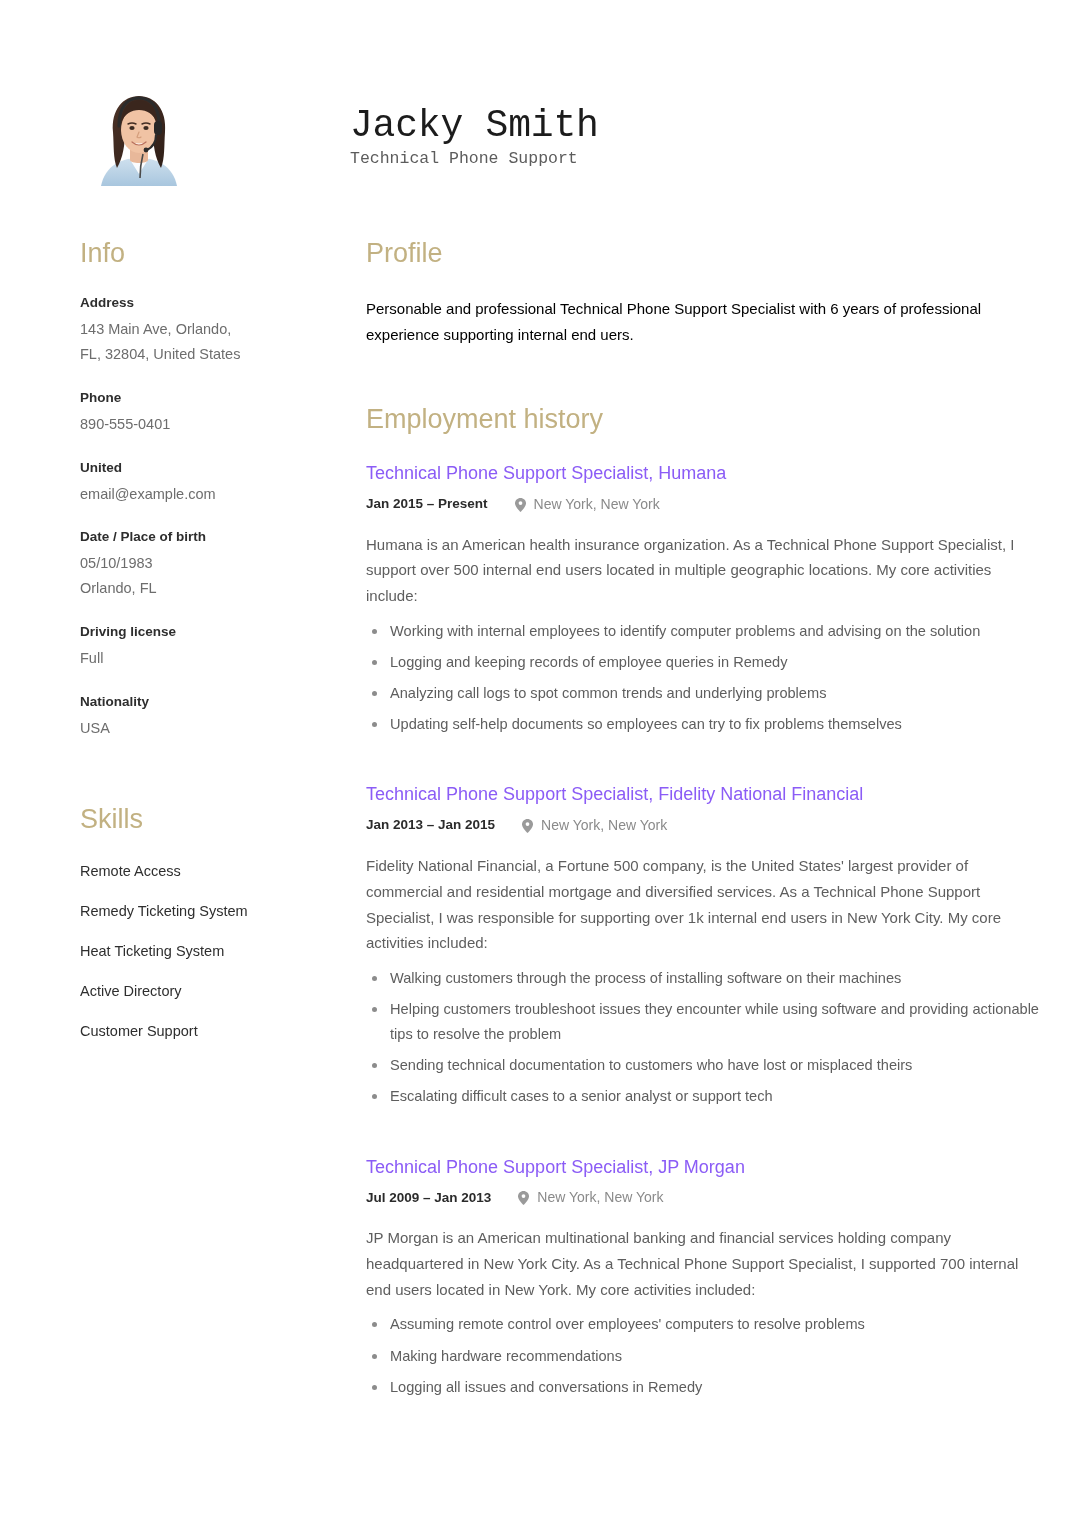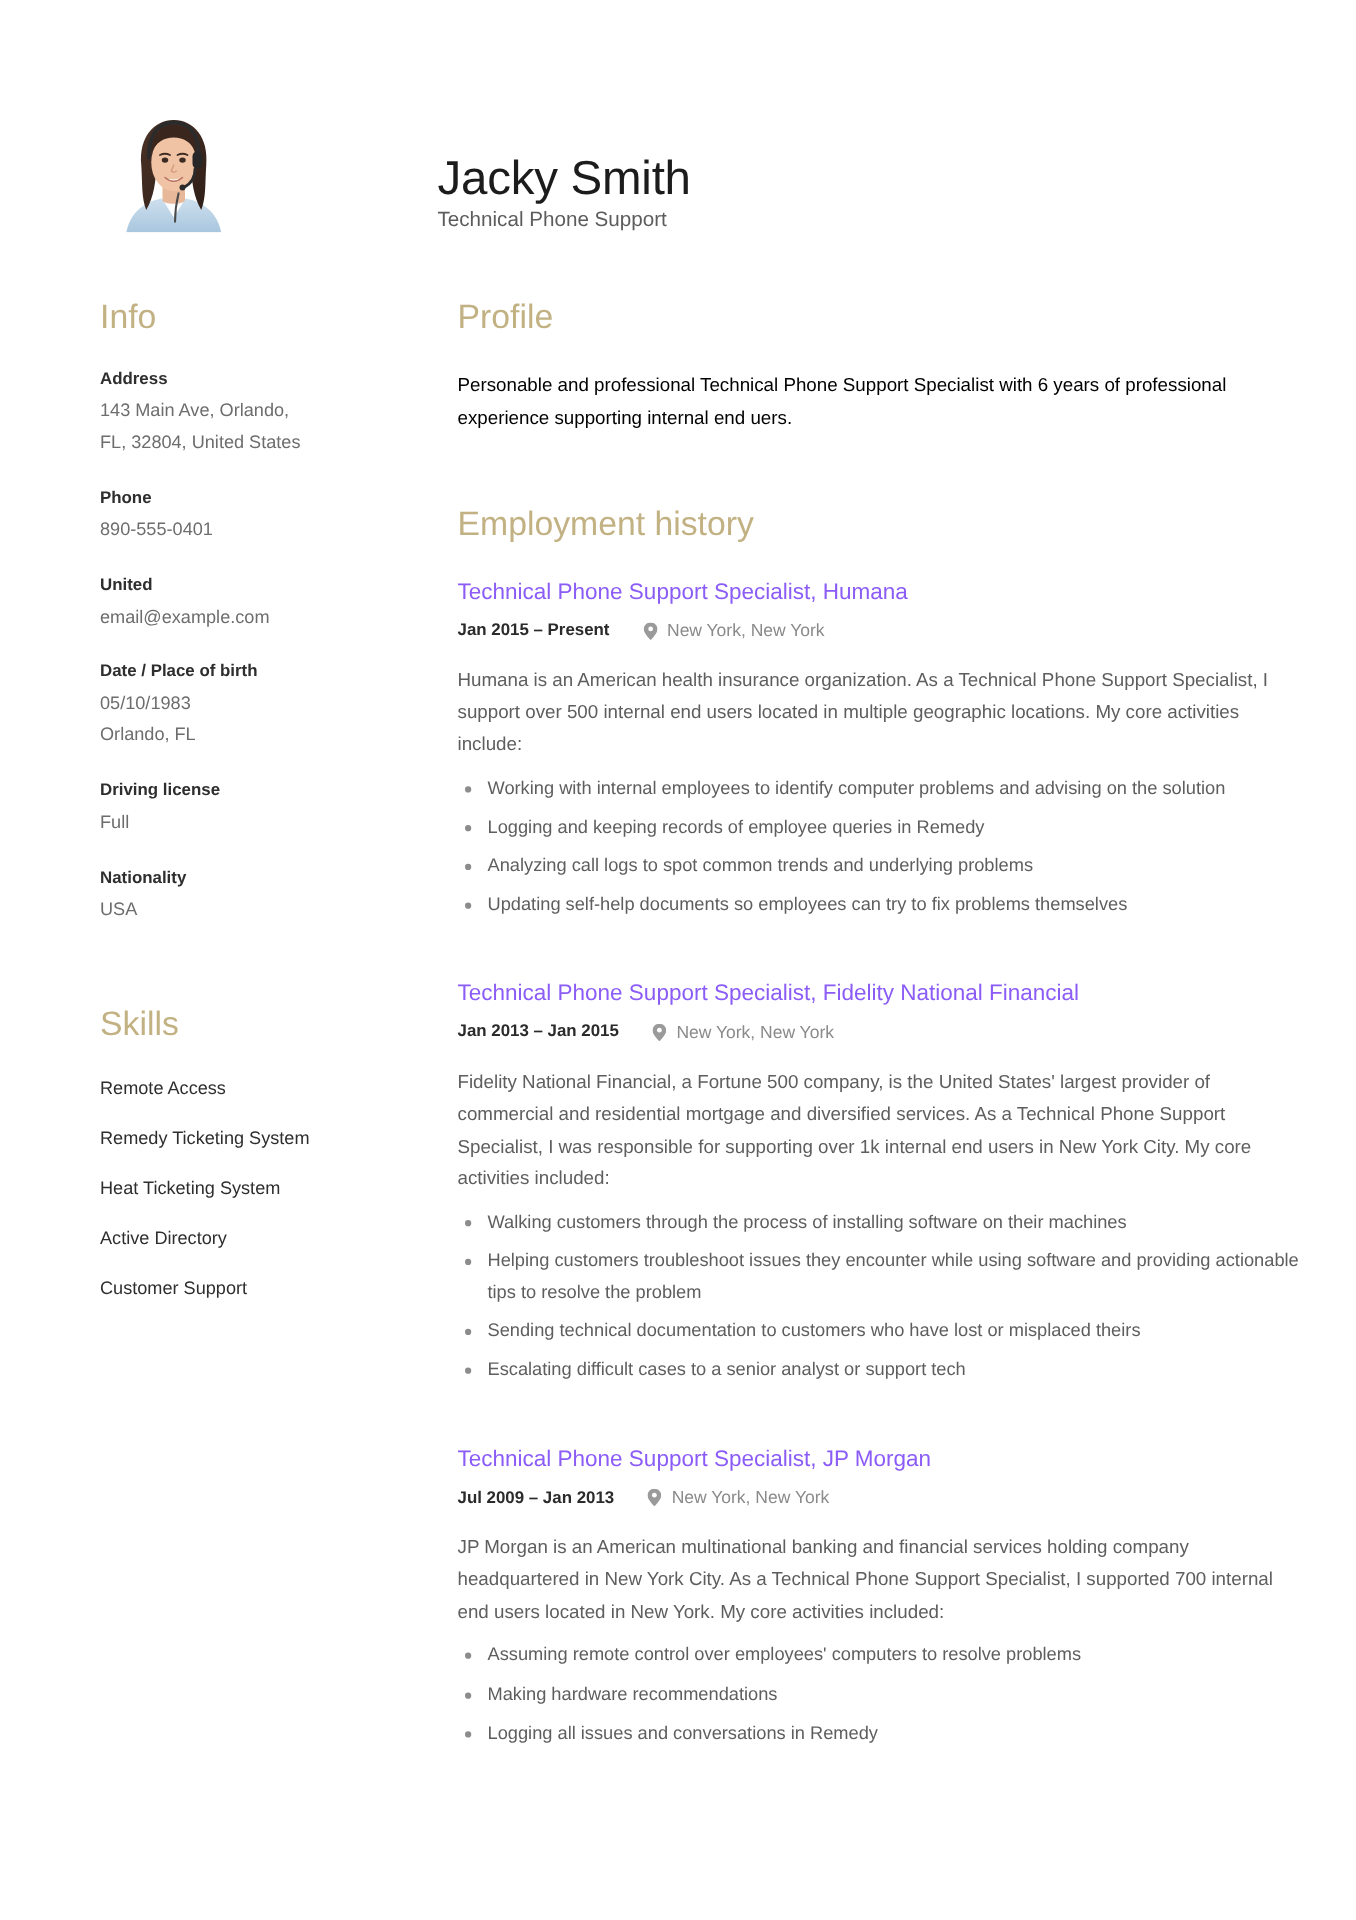--- a/index.html
+++ b/index.html
@@ -21,22 +21,23 @@
     height: 1536px;
     box-sizing: border-box;
     padding: 0;
     position: relative;
     background: #fff;
   }
 
   
   .header {
     display: flex;
-    align-items: flex-end;
+    align-items: center;
     padding: 88px 0 0 0;
+    font-family: Liberation Mono, monospace;
   }
   .photo-col {
     width: 270px;
     flex: 0 0 270px;
     display: flex;
     justify-content: flex-start;
     padding-left: 93px;
     box-sizing: border-box;
   }
   .photo {

